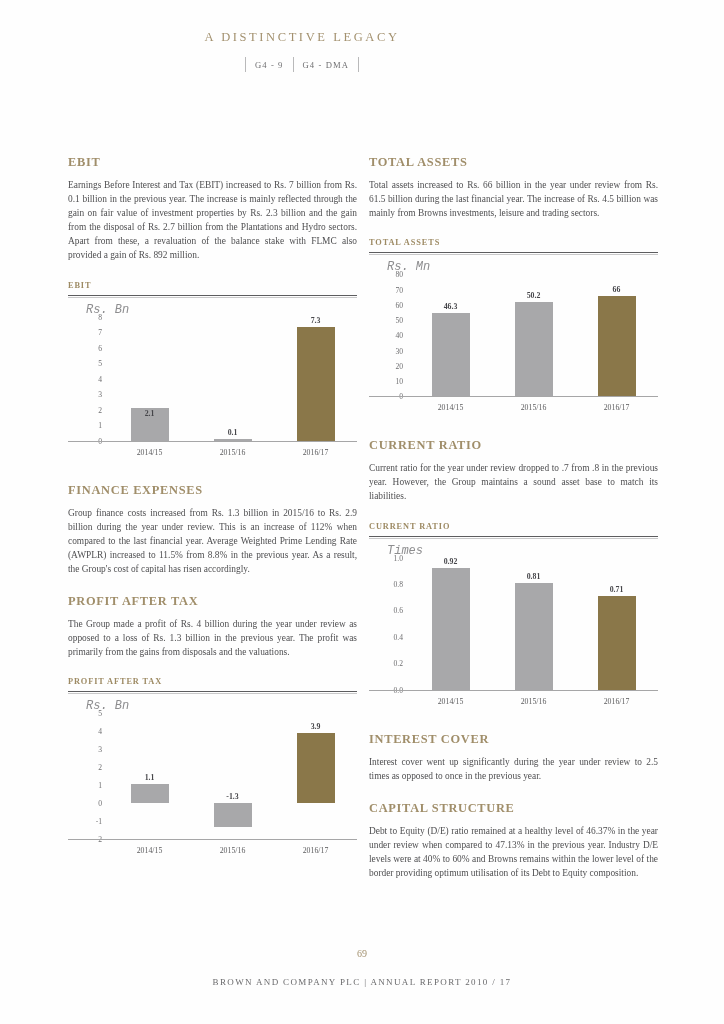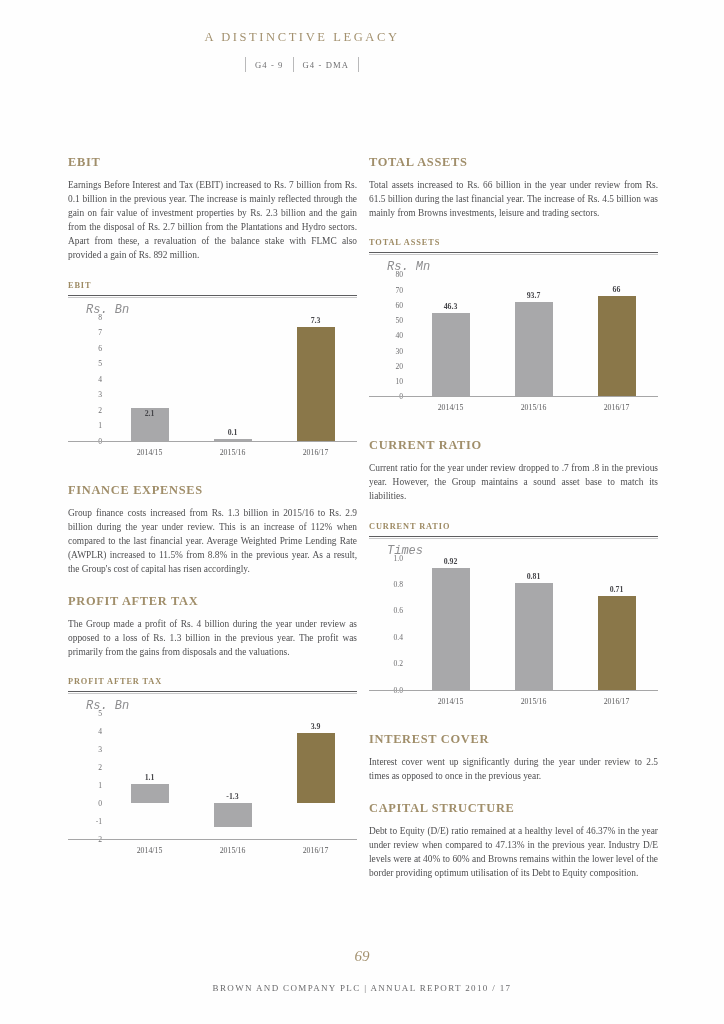--- a/index.html
+++ b/index.html
@@ -154,22 +154,21 @@
   
   #page-footer {
     position: absolute;
     left: 0;
     top: 948px;
     width: 724px;
     text-align: center;
   }
   .page-number {
     font-family: "Liberation Serif", serif;
-    font-style: italic;
-    font-size: 15px;
+    font-size: 10px;
     color: #a3916f;
   }
   .footer-text {
     margin-top: 18px;
     font-family: "Liberation Serif", serif;
     font-size: 9px;
     letter-spacing: 1.35px;
     color: #6a6a6c;
   }
 </style>
@@ -282,21 +281,21 @@
             <div class="ytick" style="top: 91.5px;">20</div>
             <div class="ytick" style="top: 76.25px;">30</div>
             <div class="ytick" style="top: 61px;">40</div>
             <div class="ytick" style="top: 45.75px;">50</div>
             <div class="ytick" style="top: 30.5px;">60</div>
             <div class="ytick" style="top: 15.25px;">70</div>
             <div class="ytick" style="top: 0px;">80</div>
             <div class="bar" style="left: 22.5px; top: 38.43px; height: 83.57px; background: rgb(168, 168, 170);"></div>
             <div class="bar-label" style="left: 6.5px; top: 27.43px;">46.3</div>
             <div class="bar" style="left: 105.5px; top: 28.2125px; height: 93.7875px; background: rgb(168, 168, 170);"></div>
-            <div class="bar-label" style="left: 89.5px; top: 17.2125px;">93.7</div>
+            <div class="bar-label" style="left: 89.5px; top: 17.2125px;">50.2</div>
             <div class="bar" style="left: 188.5px; top: 21.35px; height: 100.65px; background: rgb(138, 119, 73);"></div>
             <div class="bar-label" style="left: 172.5px; top: 10.35px;">66</div>
             <div class="axis-base" style="top: 122px;"></div>
           </div>
         <div id="xaxis-total-assets" style="position:relative;height:22px;">
             <div class="xtick" style="left: 41.5px; top: 7px;">2014/15</div>
             <div class="xtick" style="left: 124.5px; top: 7px;">2015/16</div>
             <div class="xtick" style="left: 207.5px; top: 7px;">2016/17</div>
           </div>
       </div>

